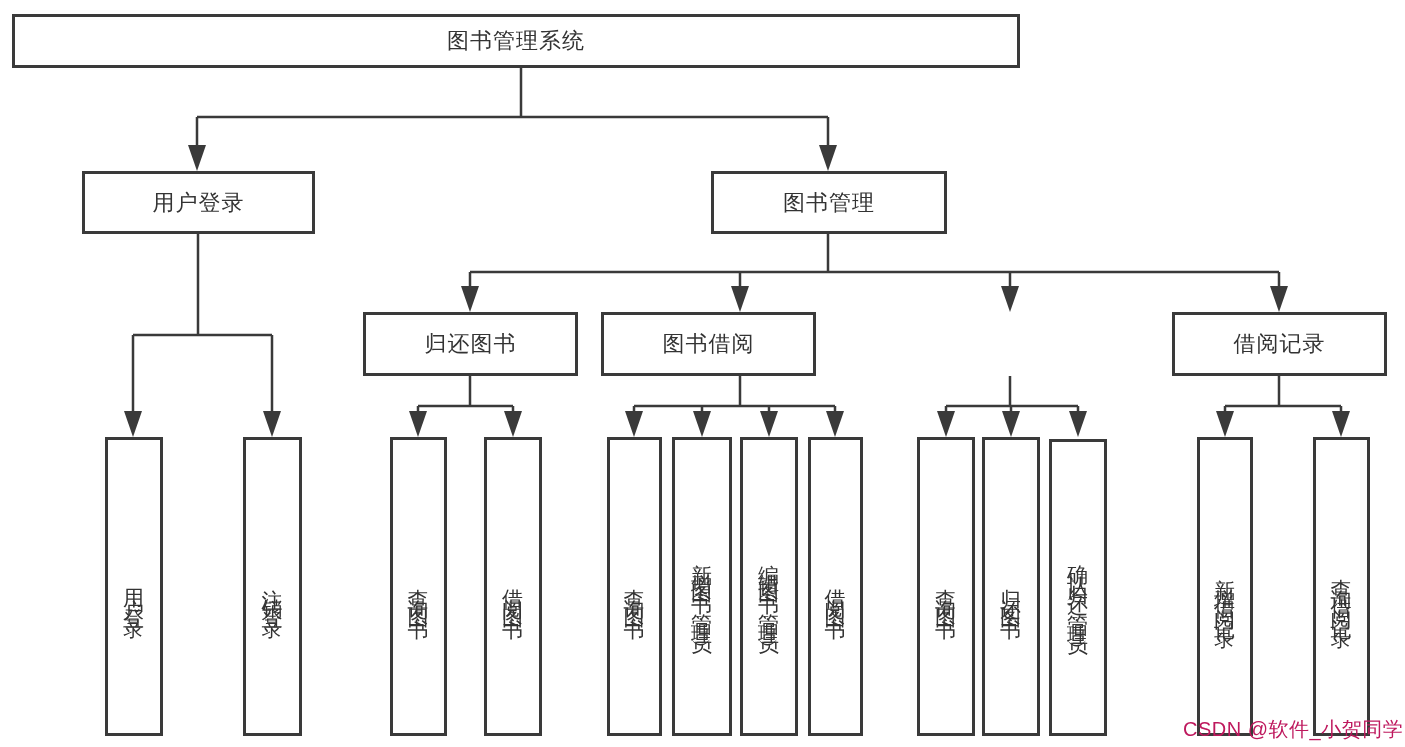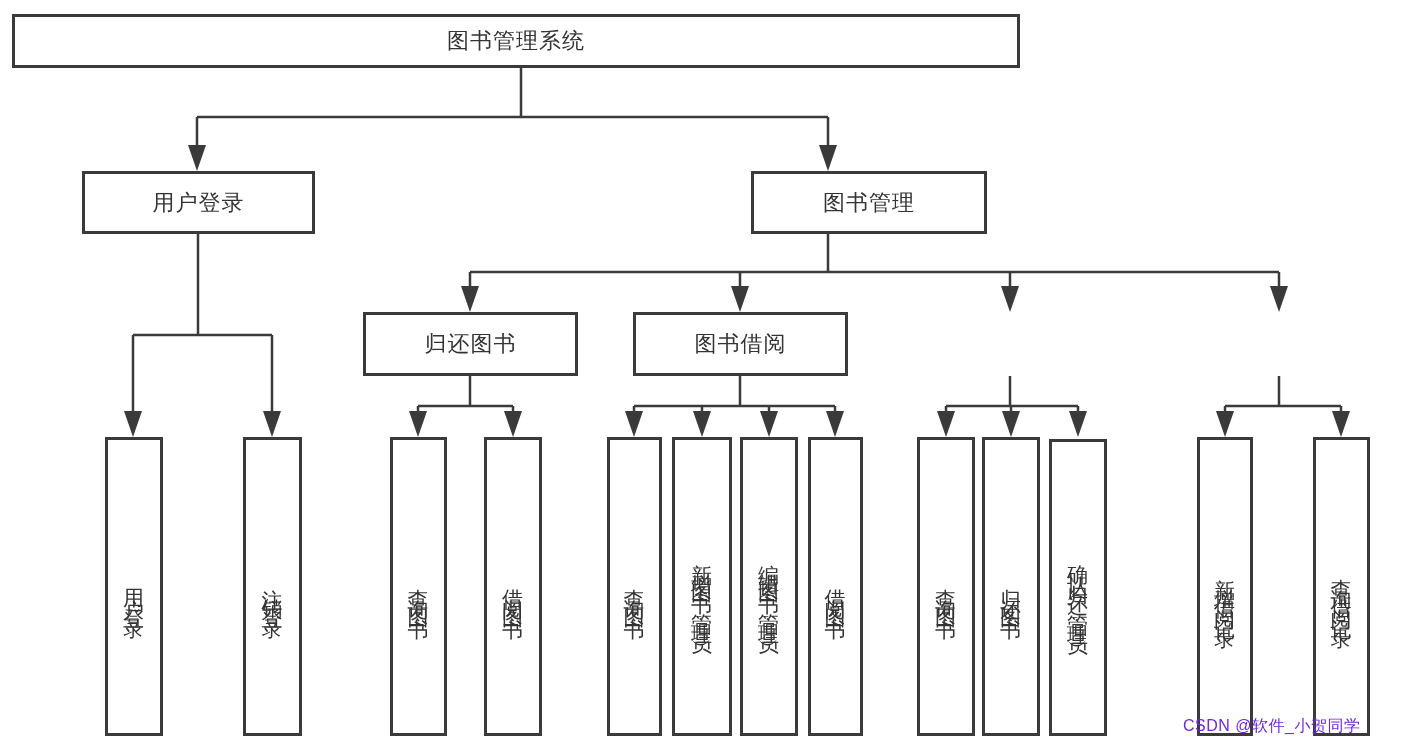--- a/index.html
+++ b/index.html
@@ -32,22 +32,22 @@
     text-orientation:mixed;
     font-size:21px;
     letter-spacing:10px;
     line-height:1;
     margin-bottom:-10px; 
     white-space:nowrap;
   }
   .watermark {
     position:absolute;
     left:1183px; top:716px;
-    font-size:16px;
-    color:#6d28d9;
+    font-size:20px;
+    color:#be185d;
     z-index:3;
     white-space:nowrap;
     letter-spacing:0.5px;
   }
 </style>
 </head>
 <body>
 
 <div class="stage">
 
@@ -84,29 +84,32 @@
     </g>
   </svg>
 
   <div class="node h" style="left:12px;top:14px;width:1008px;height:54px">
     <span class="lbl">图书管理系统</span>
   </div>
 
   <div class="node h" style="left:82px;top:171px;width:233px;height:63px">
     <span class="lbl">用户登录</span>
   </div>
-  <div class="node h" style="left:751px;top:171px;width:236px;height:63px">
+  <div class="node h" style="left:711px;top:171px;width:236px;height:63px">
     <span class="lbl">图书管理</span>
   </div>
 
   <div class="node h" style="left:363px;top:312px;width:215px;height:64px">
     <span class="lbl">归还图书</span>
   </div>
-  <div class="node h" style="left:633px;top:312px;width:215px;height:64px">
+  <div class="node h" style="left:601px;top:312px;width:215px;height:64px">
     <span class="lbl">图书借阅</span>
+  </div>
+  <div class="node h" style="left:1172px;top:312px;width:215px;height:64px">
+    <span class="lbl">借阅记录</span>
   </div>
 
   <div class="node v" style="left:105px;top:437px;width:58px;height:299px">
     <span class="vlbl">用户登录</span>
   </div>
   <div class="node v" style="left:243px;top:437px;width:59px;height:299px">
     <span class="vlbl">注销登录</span>
   </div>
 
   <div class="node v" style="left:390px;top:437px;width:57px;height:299px">

